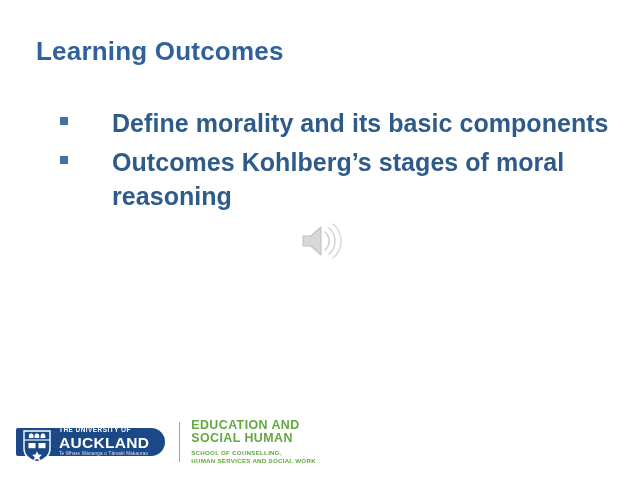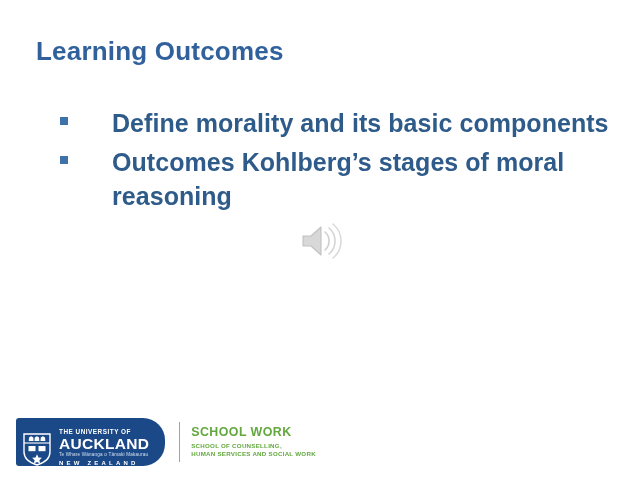--- a/index.html
+++ b/index.html
@@ -85,24 +85,24 @@
     position: absolute;
     left: 16px;
     bottom: 14px;
     display: flex;
     align-items: center;
     height: 48px;
   }
 
   .uoa-logo {
     display: flex;
-    align-items: flex-end;
+    align-items: center;
     background: #1b4886;
     border-radius: 3px 22px 22px 3px;
-    height: 48px;
+    height: 28px;
     padding: 8px 16px 0 6px;
     box-sizing: border-box;
   }
 
   .crest {
     flex: 0 0 auto;
     width: 30px;
     height: 34px;
     margin-right: 7px;
   }
@@ -224,20 +224,21 @@
         <div class="uoa-the">THE UNIVERSITY OF</div>
         <div class="uoa-auckland">AUCKLAND</div>
         <div class="uoa-maori">Te Whare Wānanga o Tāmaki Makaurau</div>
         <div class="uoa-nz">NEW ZEALAND</div>
       </div>
     </div>
 
     <div class="footer-divider"></div>
 
     <div class="faculty">
-      <div class="faculty-line">SCHOOL WORK</div>
+      <div class="faculty-line">EDUCATION AND</div>
+      <div class="faculty-line">SOCIAL HUMAN</div>
       <div class="faculty-sub">SCHOOL OF COUNSELLING,</div>
       <div class="faculty-sub" style="margin-top:0;">HUMAN SERVICES AND SOCIAL WORK</div>
     </div>
 
   </div>
 
 </div>
 
 </body></html>

